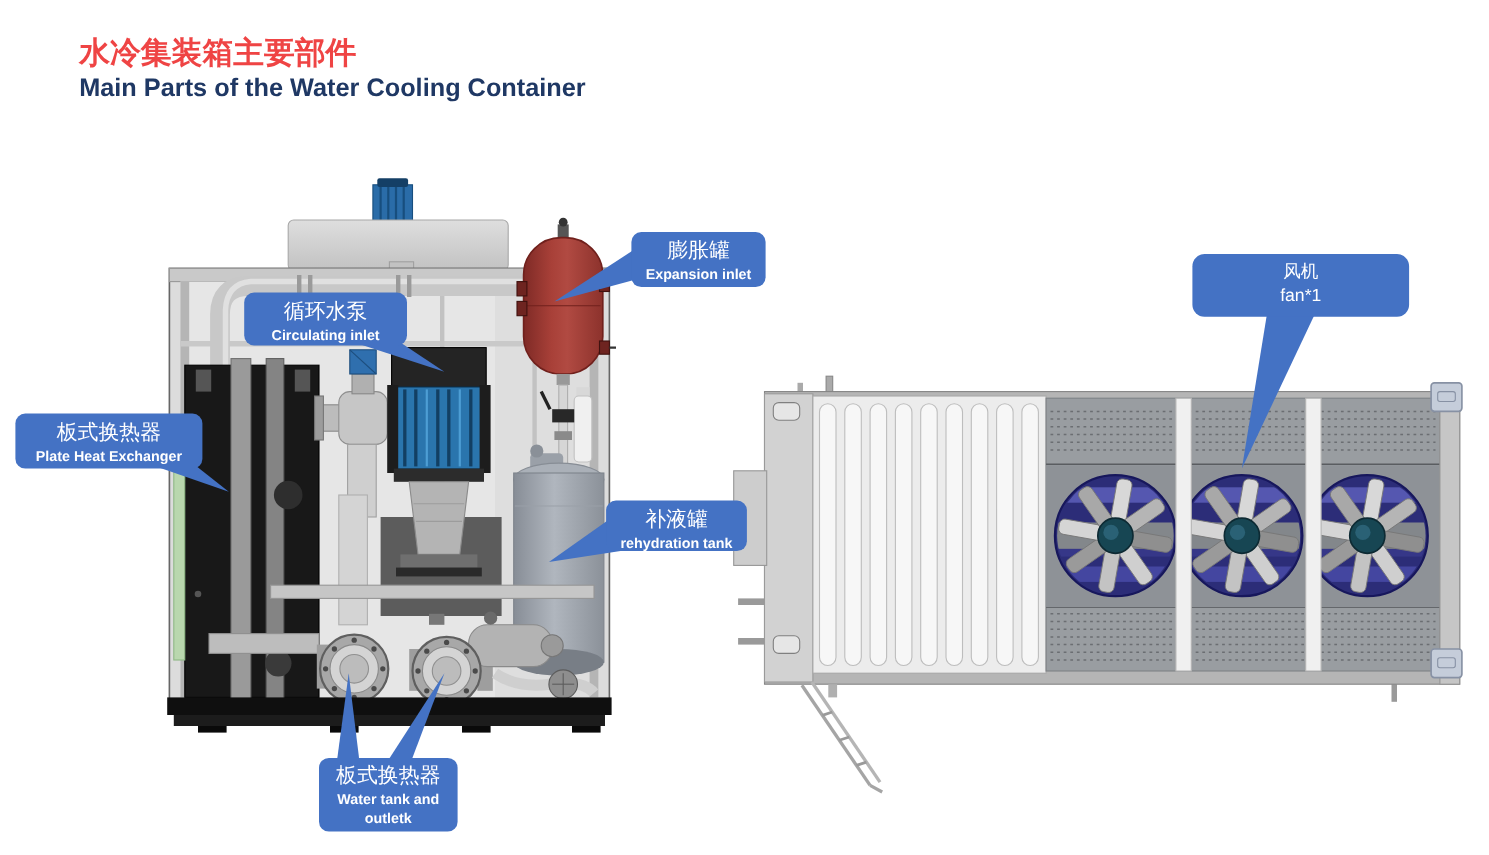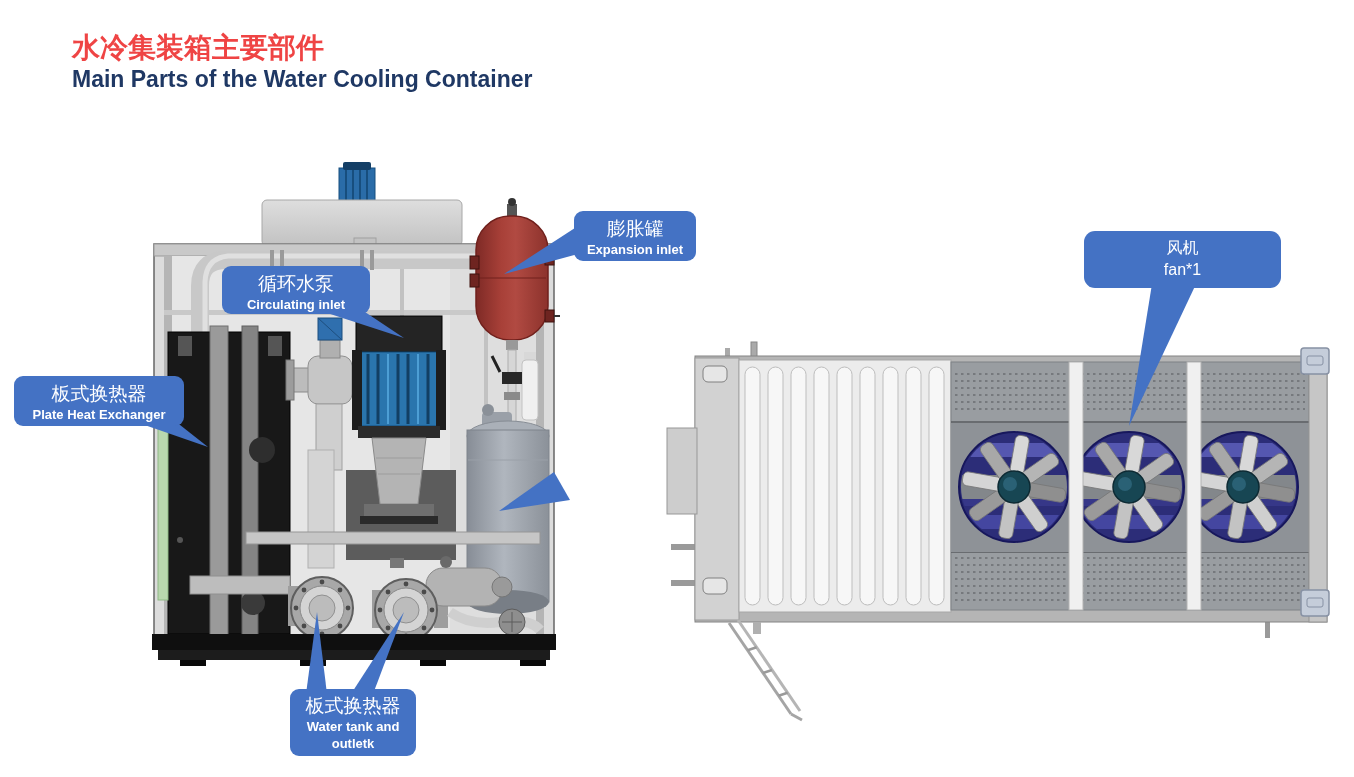--- a/index.html
+++ b/index.html
@@ -357,20 +357,24 @@
   <div class="callout" id="callout-pump">
     <div class="zh">循环水泵</div>
     <div class="en">Circulating inlet</div>
   </div>
 
   <div class="callout" id="callout-phe">
     <div class="zh">板式换热器</div>
     <div class="en">Plate Heat Exchanger</div>
   </div>
 
+  <div class="callout" id="callout-rehydration">
+    <div class="zh">补液罐</div>
+    <div class="en">rehydration tank</div>
+  </div>
 
   <div class="callout" id="callout-water">
     <div class="zh">板式换热器</div>
     <div class="en">Water tank and outletk</div>
   </div>
 
   <div class="callout" id="callout-fan">
     <div class="zh">风机</div>
     <div class="en">fan*1</div>
   </div>

